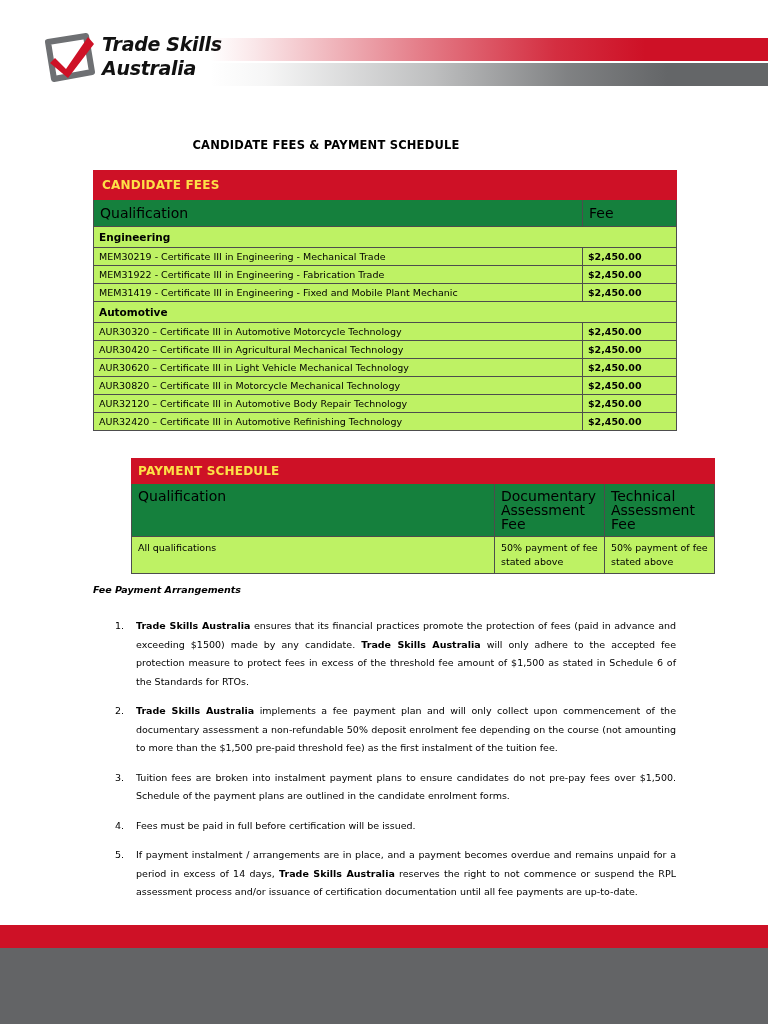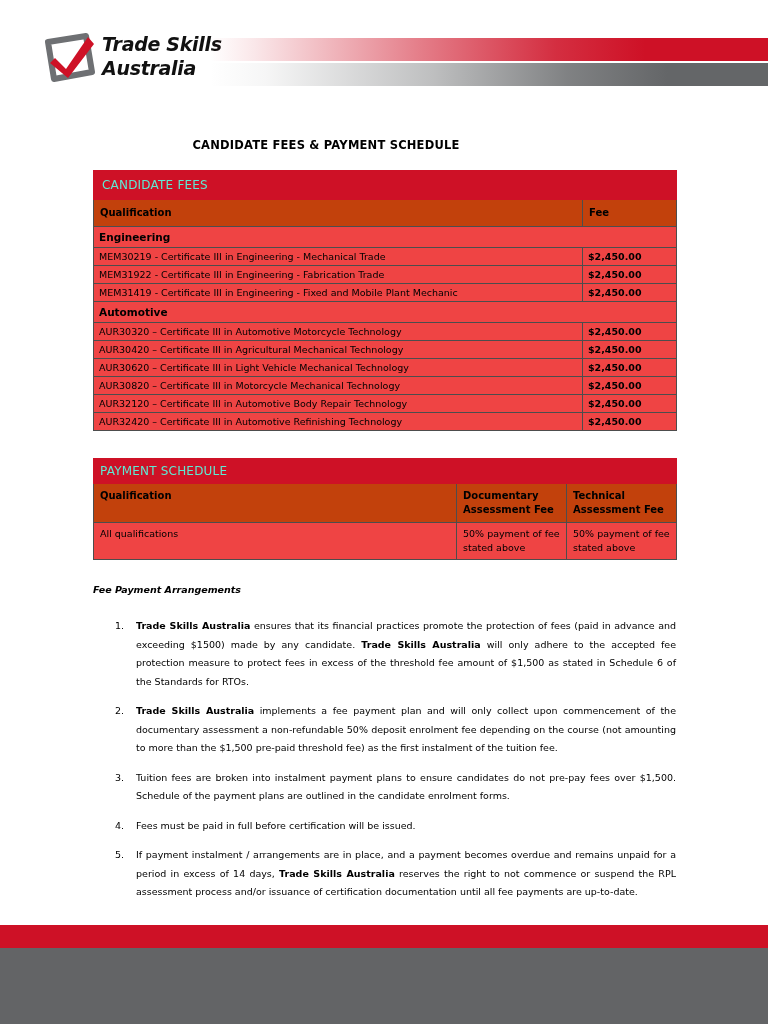--- a/index.html
+++ b/index.html
@@ -99,49 +99,49 @@
     table-layout: fixed;
   }
   .tbl td, .tbl th {
     border: 1px solid #4d4d4d;
     padding: 2px 5px;
     font-family: "DejaVu Sans", sans-serif;
     font-size: 9.5px;
     line-height: 13px;
     text-align: left;
     vertical-align: top;
-    background: #ef4444;
+    background: #bef264;
   }
   .band-title td {
     background: #ce1126;
-    color: #5eead4;
-    font-weight: normal;
+    color: #fde047;
+    font-weight: bold;
     font-size: 12px;
     line-height: 16px;
     padding: 6px 8px;
     border: 1px solid #ce1126;
     letter-spacing: 0.2px;
   }
   .col-head td {
-    background: #c2410c;
-    font-weight: bold;
-    font-size: 10px;
+    background: #15803d;
+    font-weight: normal;
+    font-size: 14px;
     line-height: 14px;
     padding: 6px 6px;
   }
   .group-row td {
     font-weight: bold;
     font-size: 10.5px;
     line-height: 14px;
     padding: 3px 5px;
   }
   .fee-cell { white-space: nowrap; font-weight: bold; }
 
   #fees-table { top: 170px; }
-  #payment-table { top: 458px; }
+  #payment-table { top: 458px; margin-left: 38px; }
   #payment-table td { padding: 4px 6px; }
   #payment-table .col-head td { padding: 5px 6px; }
   #payment-table .data-row td { font-size: 9.5px; line-height: 14px; }
 
   
   .arrangements {
     position: absolute;
     left: 93px;
     top: 584px;
     width: 583px;

